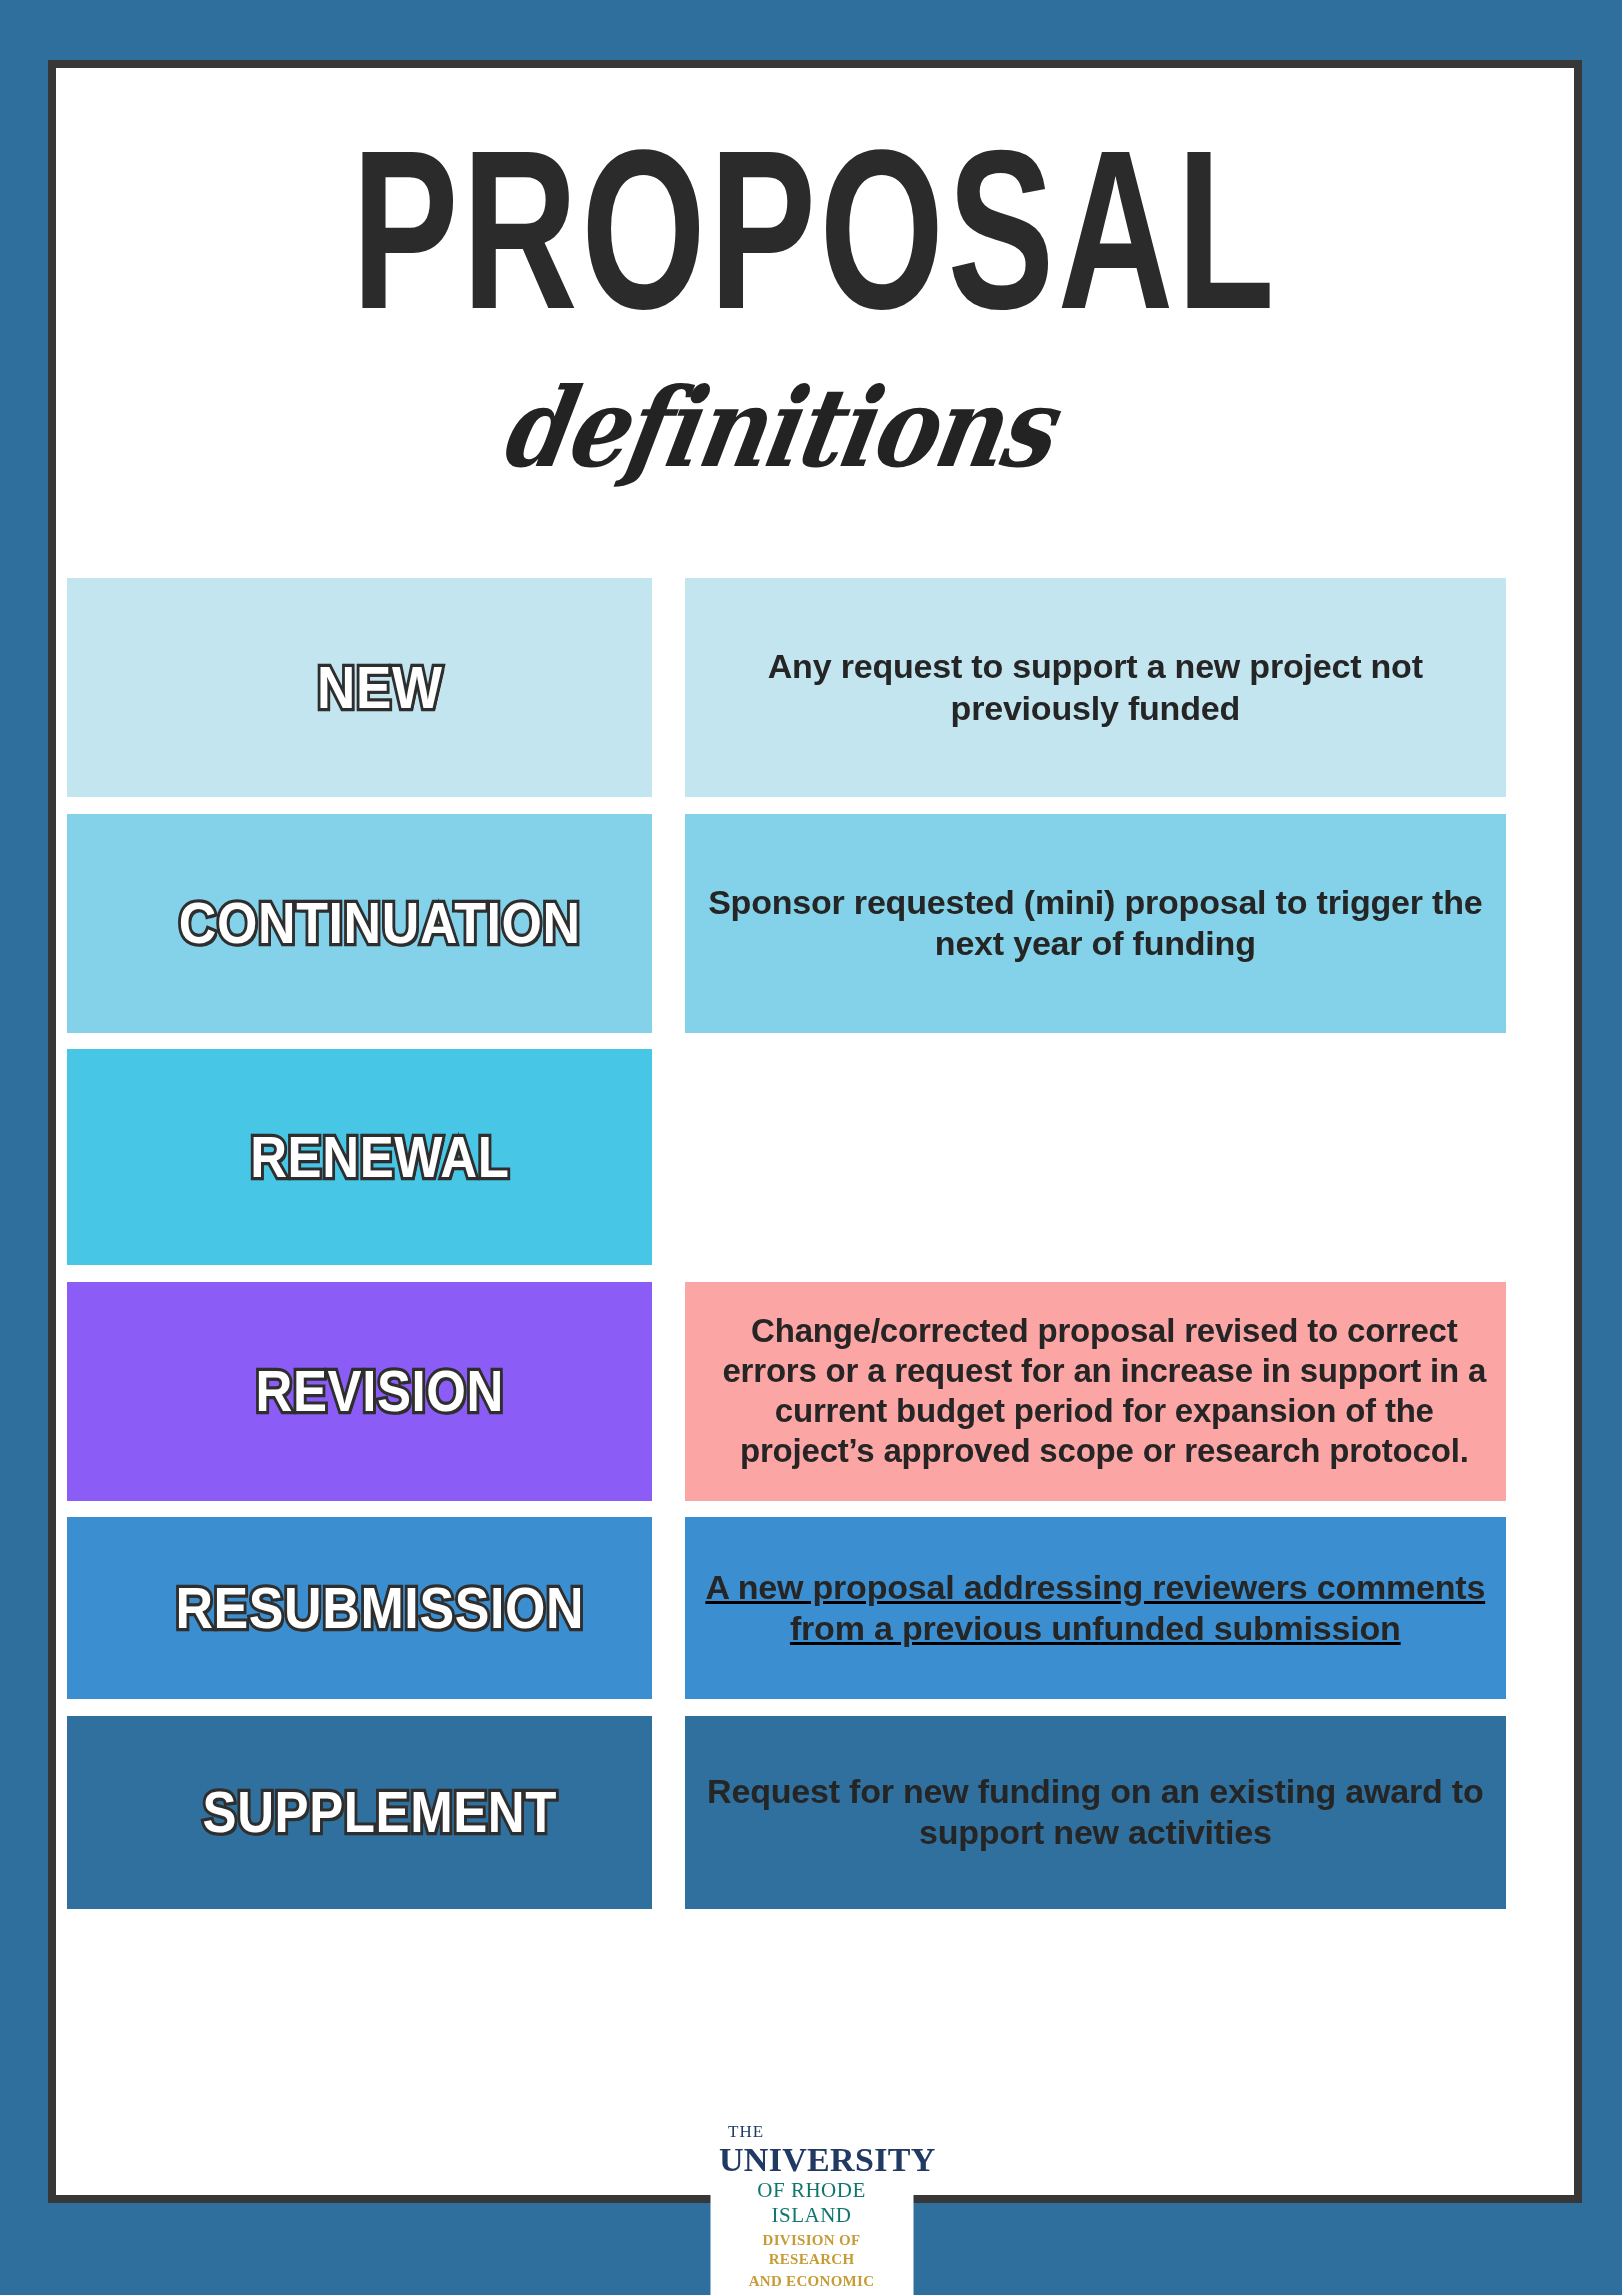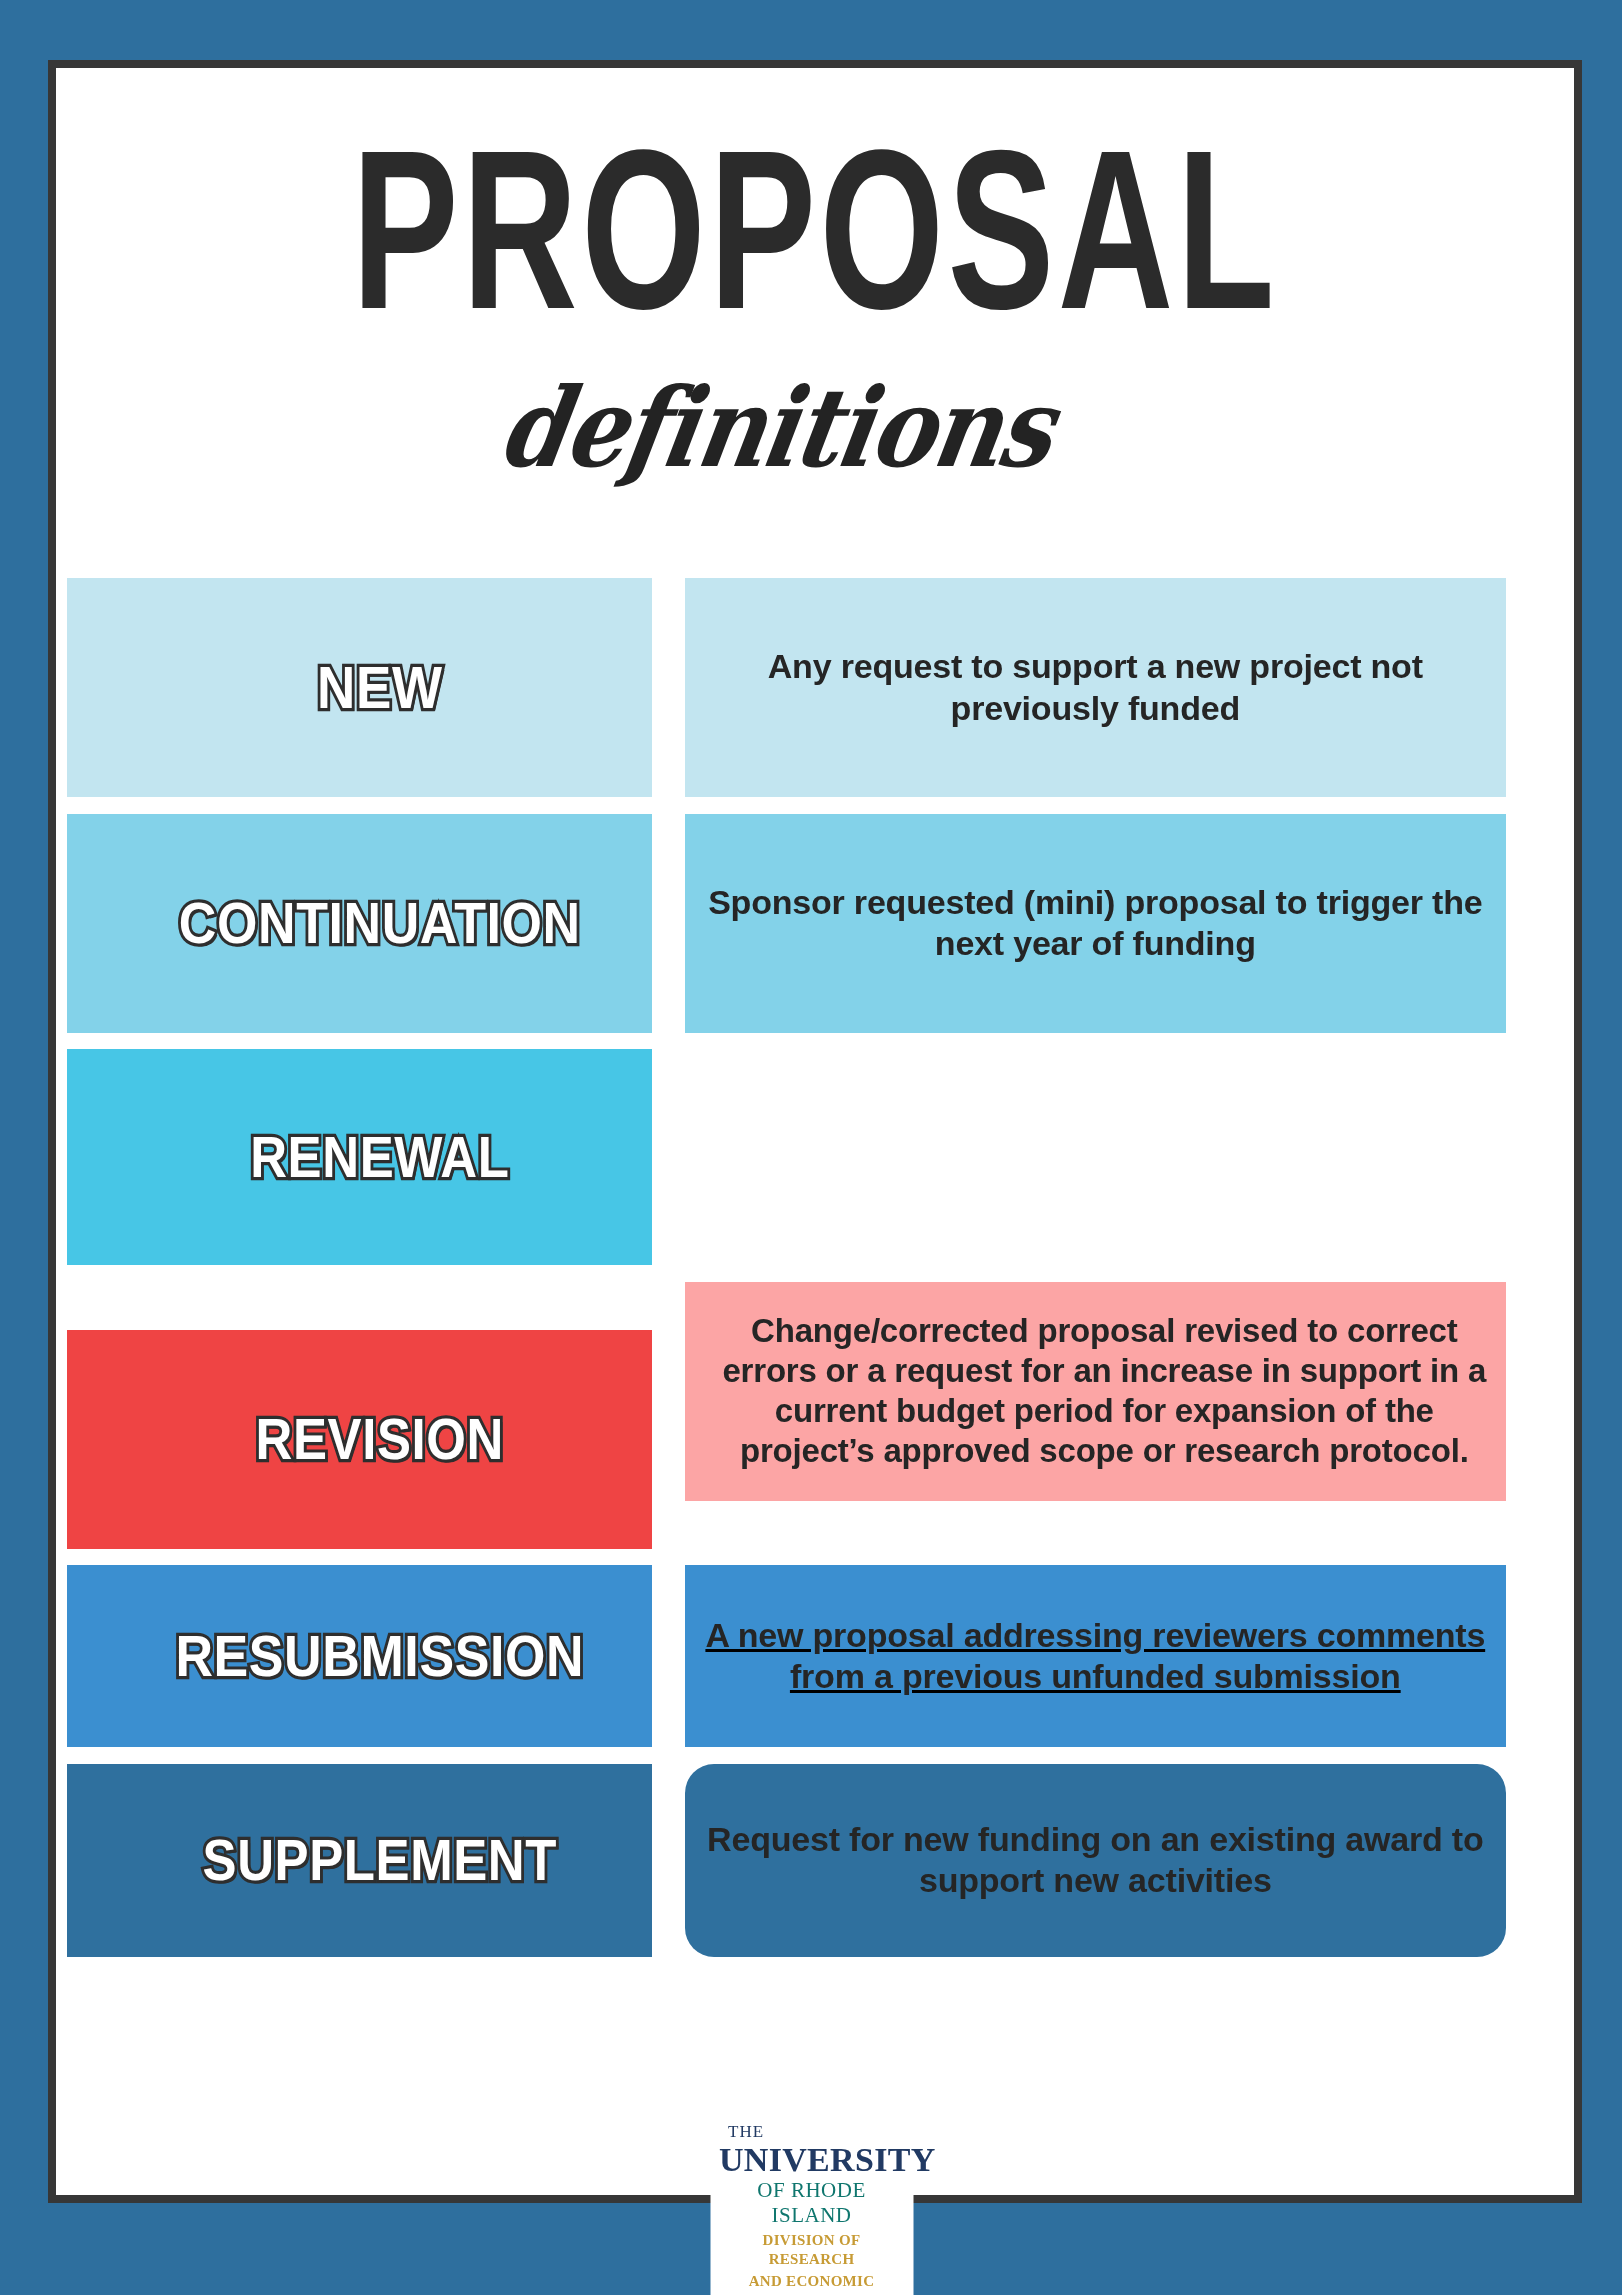--- a/index.html
+++ b/index.html
@@ -216,21 +216,21 @@
       </div>
 
       <div class="row r3">
         <div class="term-cell" style="background: rgb(71, 198, 230);">
           <span class="term-text">RENEWAL</span>
         </div>
         <div class="gap"></div>
       </div>
 
       <div class="row r4">
-        <div class="term-cell" style="background: #ef4444; margin-top: 48px;">
+        <div class="term-cell" style="background: #8b5cf6;">
           <span class="term-text">REVISION</span>
         </div>
         <div class="gap"></div>
         <div class="def-cell" style="background: #fca5a5; padding-left: 32px;">
           <span class="def-text">Change/corrected proposal revised to correct errors or a request for an increase in support in a current budget period for expansion of the project’s approved scope or research protocol.</span>
         </div>
       </div>
 
       <div class="row r5">
         <div class="term-cell" style="background: rgb(59, 143, 208);">
@@ -240,21 +240,21 @@
         <div class="def-cell" style="background: rgb(59, 143, 208); text-decoration: underline;">
           <span class="def-text">A new proposal addressing reviewers comments from a previous unfunded submission</span>
         </div>
       </div>
 
       <div class="row r6">
         <div class="term-cell" style="background: rgb(47, 112, 158);">
           <span class="term-text">SUPPLEMENT</span>
         </div>
         <div class="gap"></div>
-        <div class="def-cell" style="background: rgb(47, 112, 158); border-radius: 29px;">
+        <div class="def-cell" style="background: rgb(47, 112, 158);">
           <span class="def-text">Request for new funding on an existing award to support new activities</span>
         </div>
       </div>
 
     </div>
   </div>
 
   <div class="logo">
     <div class="l-the" style="color: rgb(33, 58, 99);">THE</div>
     <div class="l-university" style="color: rgb(33, 58, 99);">UNIVERSITY</div>

